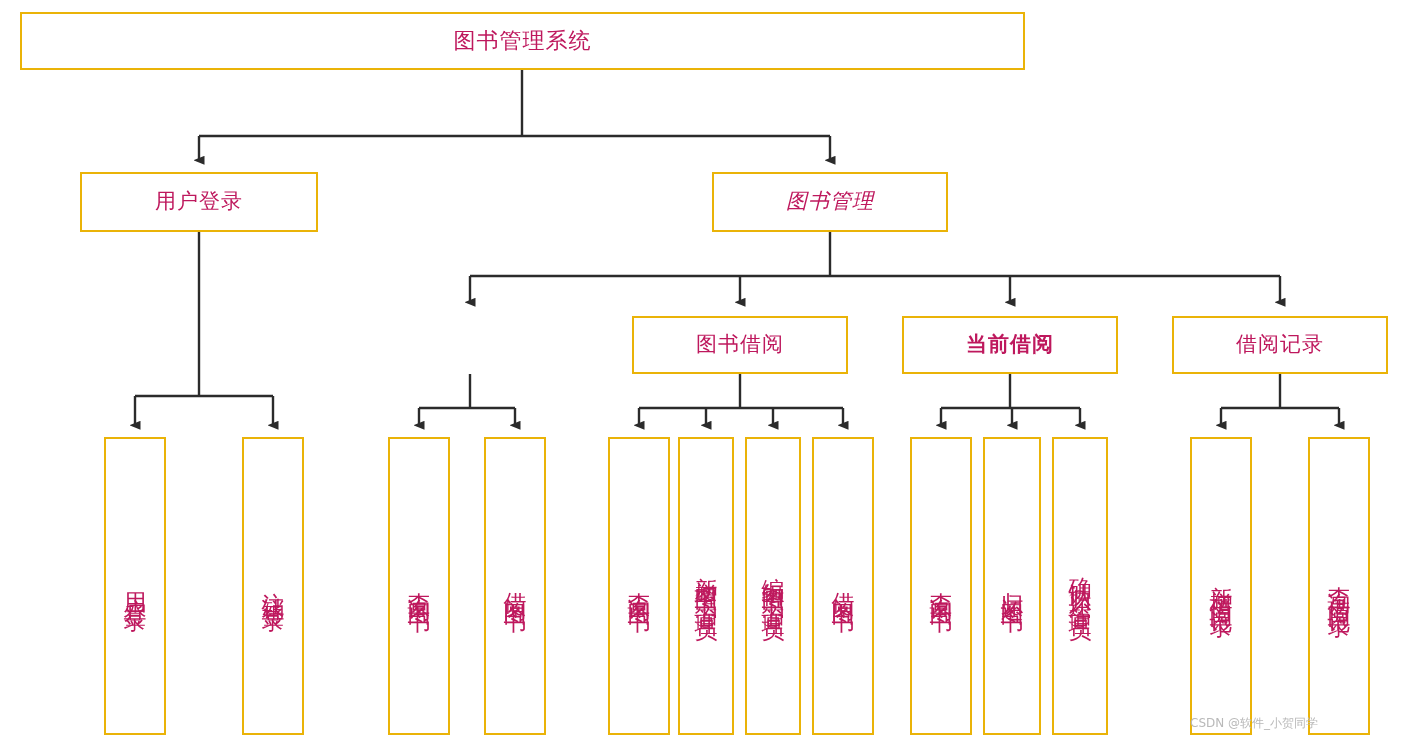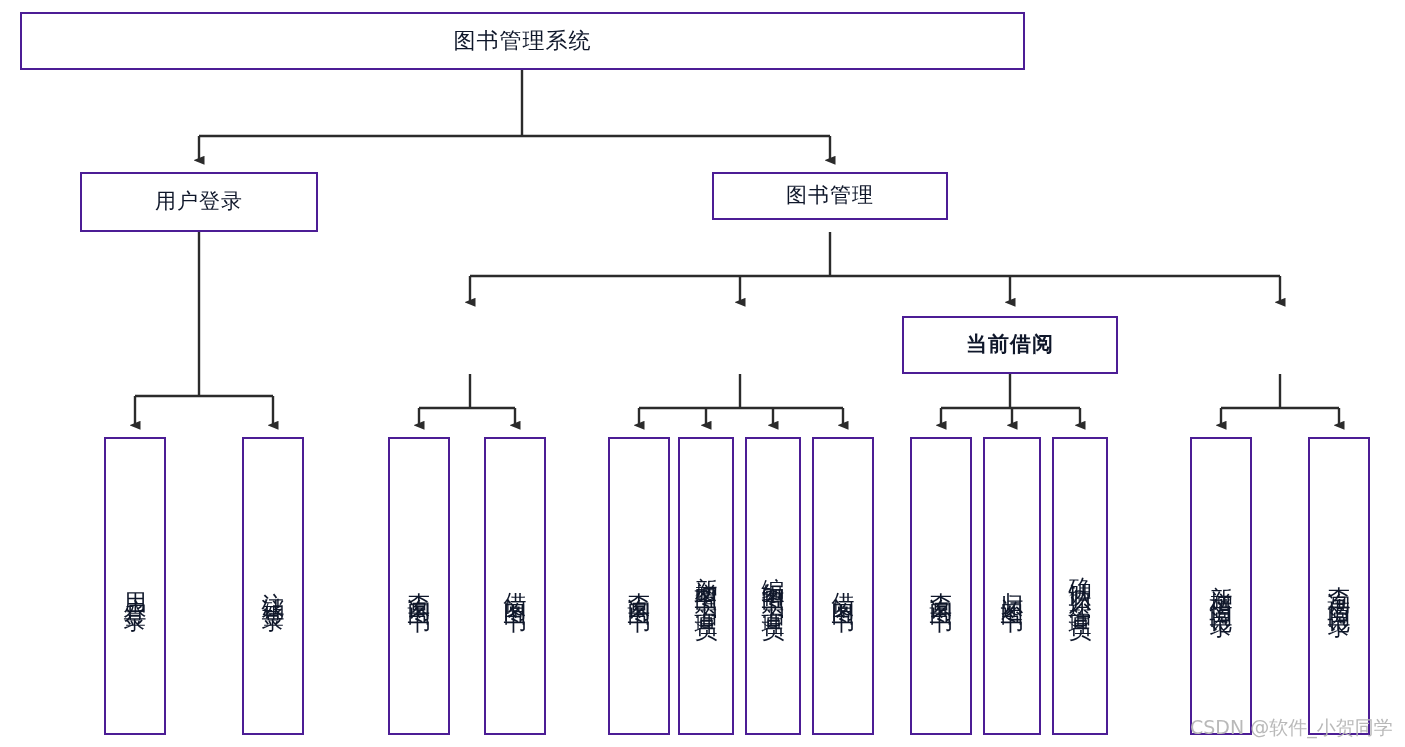--- a/index.html
+++ b/index.html
@@ -23,25 +23,25 @@
     left: 0;
     top: 0;
     width: 1405px;
     height: 747px;
     pointer-events: none;
   }
   .node {
     position: absolute;
     box-sizing: border-box;
     background: #ffffff;
-    border: 2px solid #4c1d95;
+    border: 2px solid #eab308;
     display: flex;
     align-items: center;
     justify-content: center;
-    color: #0f172a;
+    color: #be185d;
     z-index: 2;
   }
   .node .label {
     display: block;
     text-align: center;
     line-height: 1.12;
     white-space: nowrap;
   }
   
   .node.horiz .label {
@@ -62,21 +62,21 @@
     text-orientation: upright;
     font-size: 23px;
     letter-spacing: 6px;
     line-height: 1;
     white-space: nowrap;
   }
   .watermark {
     position: absolute;
     left: 1190px;
     top: 715px;
-    font-size: 19px;
+    font-size: 12px;
     color: #b9b9b9;
     white-space: nowrap;
     z-index: 5;
     font-family: "DejaVu Sans", "Liberation Sans", sans-serif;
   }
 </style>
 </head>
 <body>
 
 <div id="canvas">
@@ -131,27 +131,33 @@
     </g>
   </svg>
 
   <div class="node horiz root" style="left:20px; top:12px; width:1005px; height:58px;">
     <span class="label">图书管理系统</span>
   </div>
 
   <div class="node horiz" style="left:80px; top:172px; width:238px; height:60px;">
     <span class="label">用户登录</span>
   </div>
-  <div class="node horiz" style="left:712px; top:172px; width:236px; height:48px;">
+  <div class="node horiz" style="left:712px; top:172px; width:236px; height:60px;font-style:italic;">
     <span class="label">图书管理</span>
   </div>
 
+  <div class="node horiz" style="left:632px; top:316px; width:216px; height:58px;">
+    <span class="label">图书借阅</span>
+  </div>
   <div class="node horiz" style="left:902px; top:316px; width:216px; height:58px;font-weight:bold;">
     <span class="label">当前借阅</span>
   </div>
+  <div class="node horiz" style="left:1172px; top:316px; width:216px; height:58px;">
+    <span class="label">借阅记录</span>
+  </div>
 
   <div class="node vert" style="left:104px; top:437px; width:62px; height:298px;">
     <span class="label">用户登录</span>
   </div>
   <div class="node vert" style="left:242px; top:437px; width:62px; height:298px;">
     <span class="label">注销登录</span>
   </div>
 
   <div class="node vert" style="left:388px; top:437px; width:62px; height:298px;">
     <span class="label">查询图书</span>

